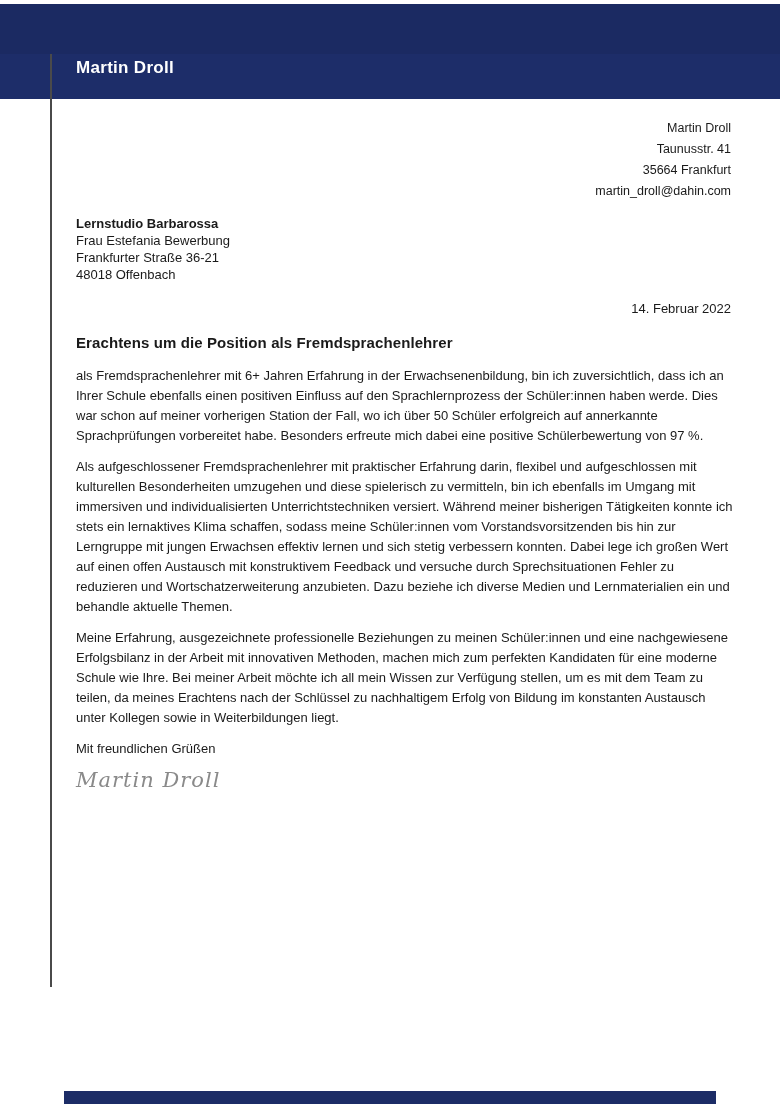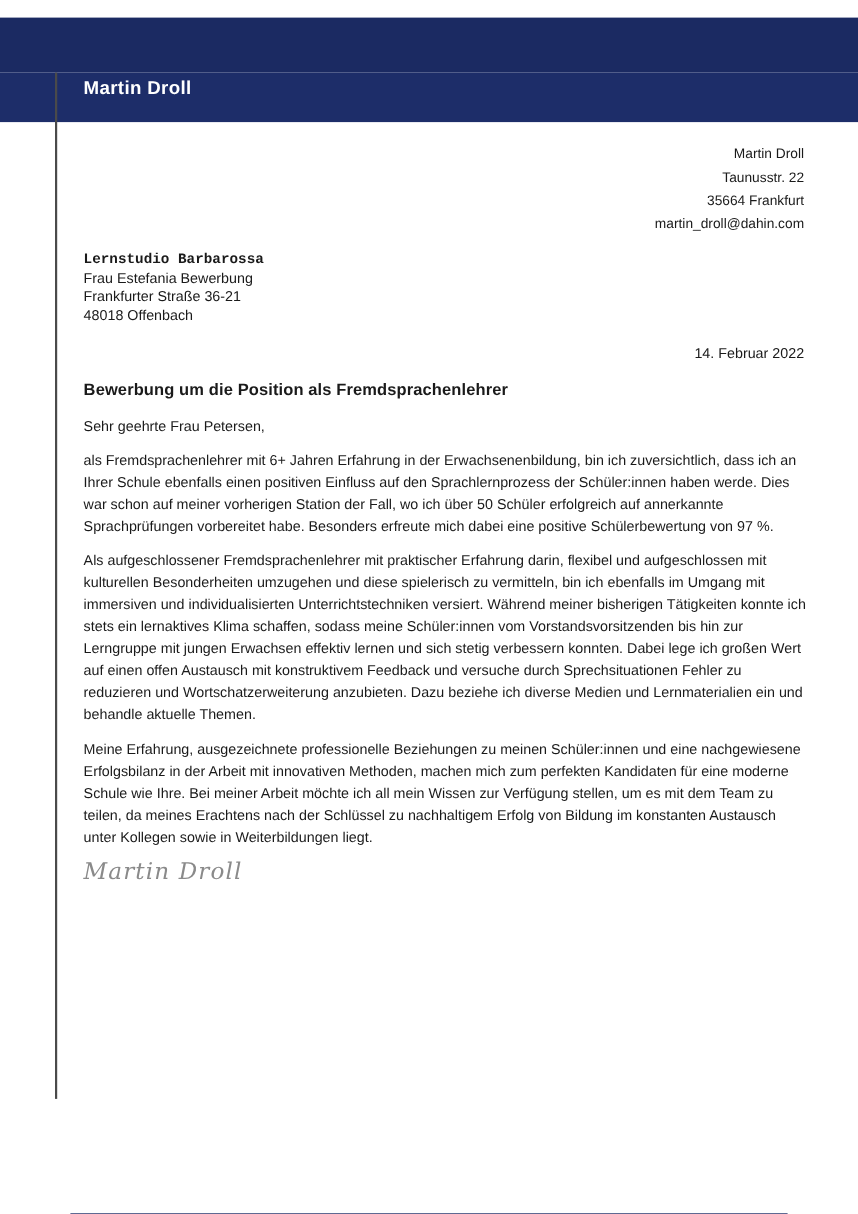--- a/index.html
+++ b/index.html
@@ -4,21 +4,21 @@
 <style>
   html, body { margin: 0; padding: 0; }
   body {
     width: 780px; height: 1104px;
     background: #ffffff;
     font-family: "Liberation Sans", sans-serif;
     color: #1a1a1a;
     position: relative;
     overflow: hidden;
   }
-  .page { position: absolute; left: 0; top: 16px; width: 780px; height: 888px; }
+  .page { position: absolute; left: 0; top: 4px; width: 780px; height: 888px; }
 
   
   .header-band { position: absolute; left: 0; top: 0; width: 780px; height: 95px; }
   .band-top    { height: 50px; background: #1b2a62; }
   .band-bottom { height: 45px; background: #1d2d69; }
   .header-name {
     position: absolute; left: 76px; top: 54px;
     font-size: 17px; font-weight: bold; color: #ffffff; letter-spacing: 0.3px;
   }
 
@@ -29,21 +29,21 @@
   .sender-block {
     position: absolute; top: 114px; right: 49px;
     text-align: right; font-size: 12.5px; line-height: 21px;
   }
 
   
   .recipient-block {
     position: absolute; top: 211px; left: 76px;
     font-size: 13px; line-height: 17px;
   }
-  .recipient-company { font-weight: bold; font-family: Liberation Mono, monospace; }
+  .recipient-company { font-weight: bold; }
 
   
   .date-line { position: absolute; top: 297px; right: 49px; font-size: 13px; }
 
   
   .subject-line {
     position: absolute; top: 330px; left: 76px;
     font-size: 15px; font-weight: bold; letter-spacing: 0.1px;
   }
 
@@ -73,39 +73,39 @@
   <div class="header-band">
     <div class="band-top"></div>
     <div class="band-bottom"></div>
   </div>
   <div class="header-name">Martin Droll</div>
 
   <div class="v-rule"></div>
 
   <div class="sender-block">
     <div>Martin Droll</div>
-    <div>Taunusstr. 22</div>
+    <div>Taunusstr. 41</div>
     <div>35664 Frankfurt</div>
     <div>martin_droll@dahin.com</div>
   </div>
 
   <div class="recipient-block">
     <div class="recipient-company">Lernstudio Barbarossa</div>
     <div>Frau Estefania Bewerbung</div>
     <div>Frankfurter Straße 36-21</div>
     <div>48018 Offenbach</div>
   </div>
 
   <div class="date-line">14. Februar 2022</div>
 
-  <div class="subject-line">Bewerbung um die Position als Fremdsprachenlehrer</div>
+  <div class="subject-line">Erachtens um die Position als Fremdsprachenlehrer</div>
 
   <div class="letter-body">
-    <p>Sehr geehrte Frau Petersen,</p>
     <p>als Fremdsprachenlehrer mit 6+ Jahren Erfahrung in der Erwachsenenbildung, bin ich zuversichtlich, dass ich an Ihrer Schule ebenfalls einen positiven Einfluss auf den Sprachlernprozess der Schüler:innen haben werde. Dies war schon auf meiner vorherigen Station der Fall, wo ich über 50 Schüler erfolgreich auf annerkannte Sprachprüfungen vorbereitet habe. Besonders erfreute mich dabei eine positive Schülerbewertung von 97 %.</p>
     <p>Als aufgeschlossener Fremdsprachenlehrer mit praktischer Erfahrung darin, flexibel und aufgeschlossen mit kulturellen Besonderheiten umzugehen und diese spielerisch zu vermitteln, bin ich ebenfalls im Umgang mit immersiven und individualisierten Unterrichtstechniken versiert. Während meiner bisherigen Tätigkeiten konnte ich stets ein lernaktives Klima schaffen, sodass meine Schüler:innen vom Vorstandsvorsitzenden bis hin zur Lerngruppe mit jungen Erwachsen effektiv lernen und sich stetig verbessern konnten. Dabei lege ich großen Wert auf einen offen Austausch mit konstruktivem Feedback und versuche durch Sprechsituationen Fehler zu reduzieren und Wortschatzerweiterung anzubieten. Dazu beziehe ich diverse Medien und Lernmaterialien ein und behandle aktuelle Themen.</p>
     <p>Meine Erfahrung, ausgezeichnete professionelle Beziehungen zu meinen Schüler:innen und eine nachgewiesene Erfolgsbilanz in der Arbeit mit innovativen Methoden, machen mich zum perfekten Kandidaten für eine moderne Schule wie Ihre. Bei meiner Arbeit möchte ich all mein Wissen zur Verfügung stellen, um es mit dem Team zu teilen, da meines Erachtens nach der Schlüssel zu nachhaltigem Erfolg von Bildung im konstanten Austausch unter Kollegen sowie in Weiterbildungen liegt.</p>
+    <p>Mit freundlichen Grüßen</p>
     <div class="signature">Martin Droll</div>
   </div>
 
   <div class="footer-bar"></div>
 
 </div>
 
 </body></html>

